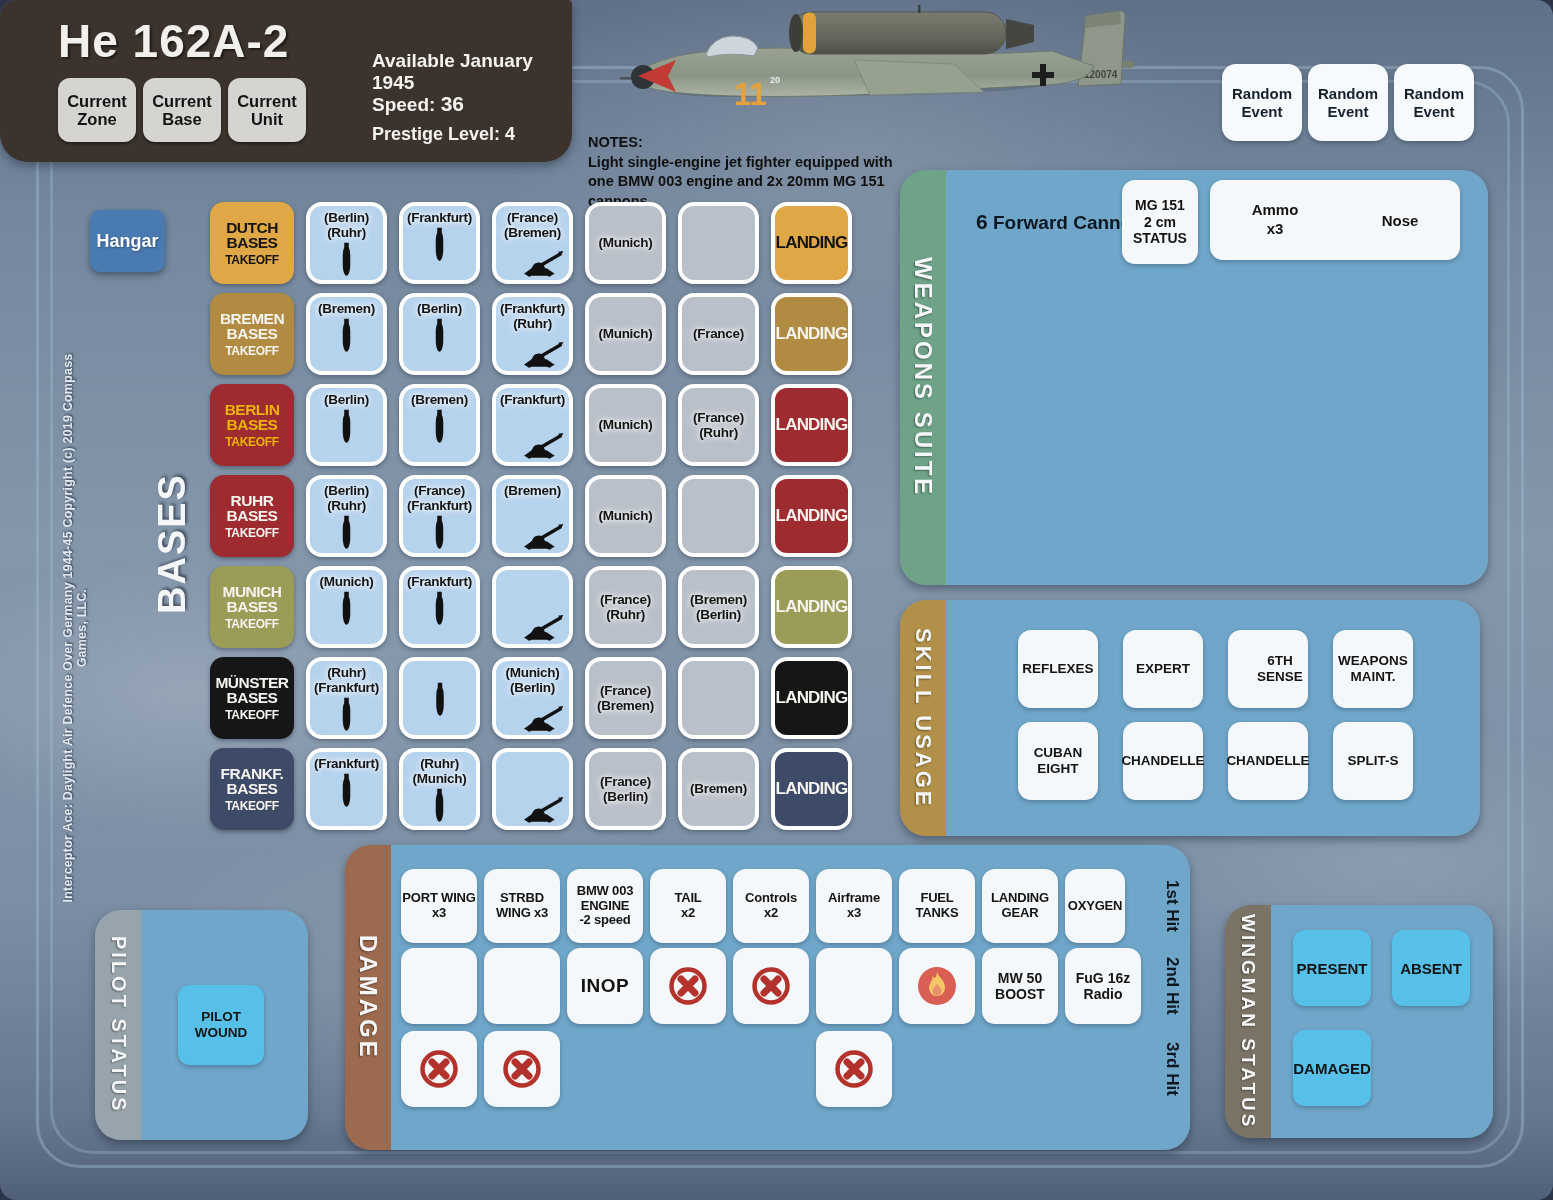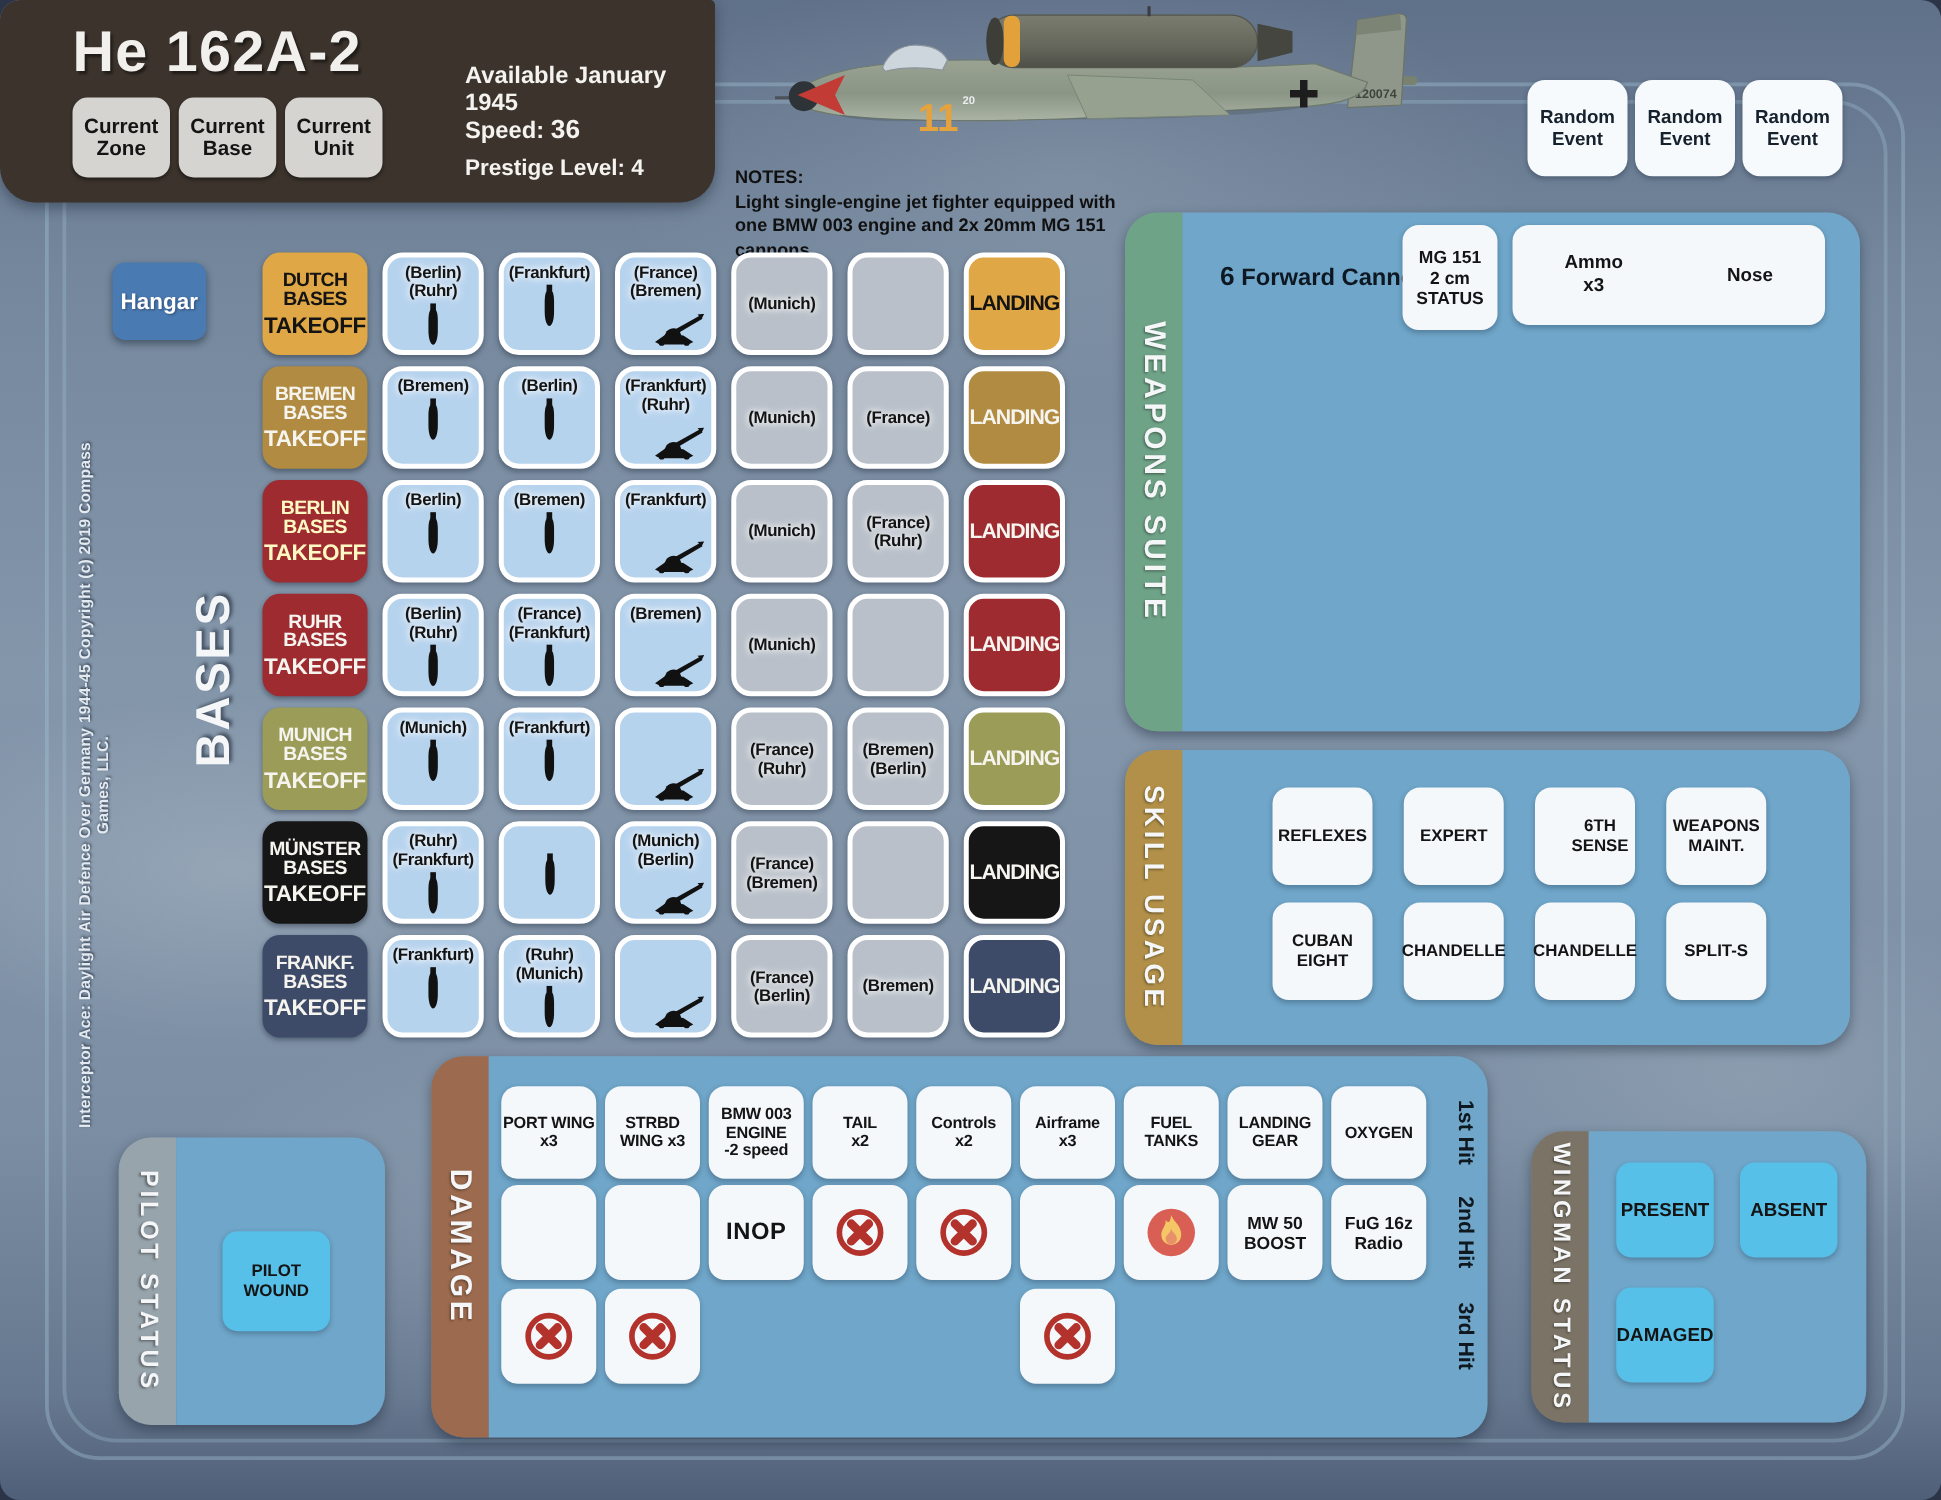--- a/index.html
+++ b/index.html
@@ -37,21 +37,21 @@
        display:flex;align-items:center;justify-content:center;color:#fff;font-size:18px;
        box-shadow:0 3px 6px rgba(20,30,45,.45);text-shadow:1px 1px 2px rgba(0,0,0,.35);}
   
   .bases-label{position:absolute;left:52px;top:522px;width:240px;text-align:center;transform:rotate(-90deg);
        font-size:38px;letter-spacing:2px;color:#f4f6f8;text-shadow:2px 2px 3px rgba(25,35,50,.6);}
   .bases-grid{position:absolute;left:210px;top:202px;display:grid;
        grid-template-columns:84px repeat(6,81px);grid-auto-rows:82px;column-gap:12px;row-gap:9px;}
   .bhead{border-radius:14px;display:flex;flex-direction:column;align-items:center;justify-content:center;
        text-align:center;line-height:1.02;box-shadow:0 2px 4px rgba(20,30,45,.4);}
   .bhead .nm{font-size:15.5px;letter-spacing:-.5px;}
-  .bhead .tk{font-size:18px;margin-top:3px;letter-spacing:-.3px;}
+  .bhead .tk{font-size:12px;margin-top:3px;letter-spacing:-.3px;}
   .cell{position:relative;border:4px solid #fff;border-radius:16px;box-sizing:border-box;
        display:flex;flex-direction:column;align-items:center;box-shadow:0 2px 4px rgba(20,30,45,.35);}
   .cell.blue{background:#b6d3ee;}
   .cell.gray{background:#b9c0c9;justify-content:center;}
   .cell .cl{margin-top:4px;text-align:center;font-size:13.5px;line-height:1.12;letter-spacing:-.3px;
        text-shadow:0 0 5px #fff,0 0 8px rgba(255,255,255,.85);}
   .cell.gray .cl{margin-top:0;}
   .cell .bomb{margin-top:2px;}
   .cell .bomb.center{position:absolute;top:50%;left:50%;transform:translate(-50%,-50%);}
   .cell .flak{position:absolute;right:5px;bottom:3px;}
@@ -272,21 +272,21 @@
         </div>
       </div>
       <div class="cell gray">
         <div class="cl">
           <div>(France)</div>
         </div>
       </div>
       <div class="cell landing" style="background: rgb(176, 139, 65); color: rgb(246, 244, 239);">
         <span>LANDING</span>
       </div>
-      <div class="bhead" style="background: rgb(158, 43, 48); color: #fef9c3;">
+      <div class="bhead" style="background: rgb(158, 43, 48); color: #eab308;">
         <div class="nm">BERLIN</div>
         <div class="nm">BASES</div>
         <div class="tk">TAKEOFF</div>
       </div>
       <div class="cell blue">
         <div class="cl">
           <div>(Berlin)</div>
         </div>
         <svg class="bomb" width="15" height="36" viewBox="0 0 20 46">
           <g fill="#111">
@@ -707,21 +707,21 @@
             <div>LANDING</div>
             <div>GEAR</div>
           </div>
         </div>
         <div class="wbox" style="position: absolute; left: 591px; top: 103px; width: 76px; height: 76px;">
           <div class="dmg-tx">
             <div>MW 50</div>
             <div>BOOST</div>
           </div>
         </div>
-        <div class="wbox" style="position: absolute; left: 674px; top: 24px; width: 76px; height: 74px;">
+        <div class="wbox" style="position: absolute; left: 674px; top: 24px; width: 60px; height: 74px;">
           <div class="dmg-hd">
             <div>OXYGEN</div>
           </div>
         </div>
         <div class="wbox" style="position: absolute; left: 674px; top: 103px; width: 76px; height: 76px;">
           <div class="dmg-tx">
             <div>FuG 16z</div>
             <div>Radio</div>
           </div>
         </div>

